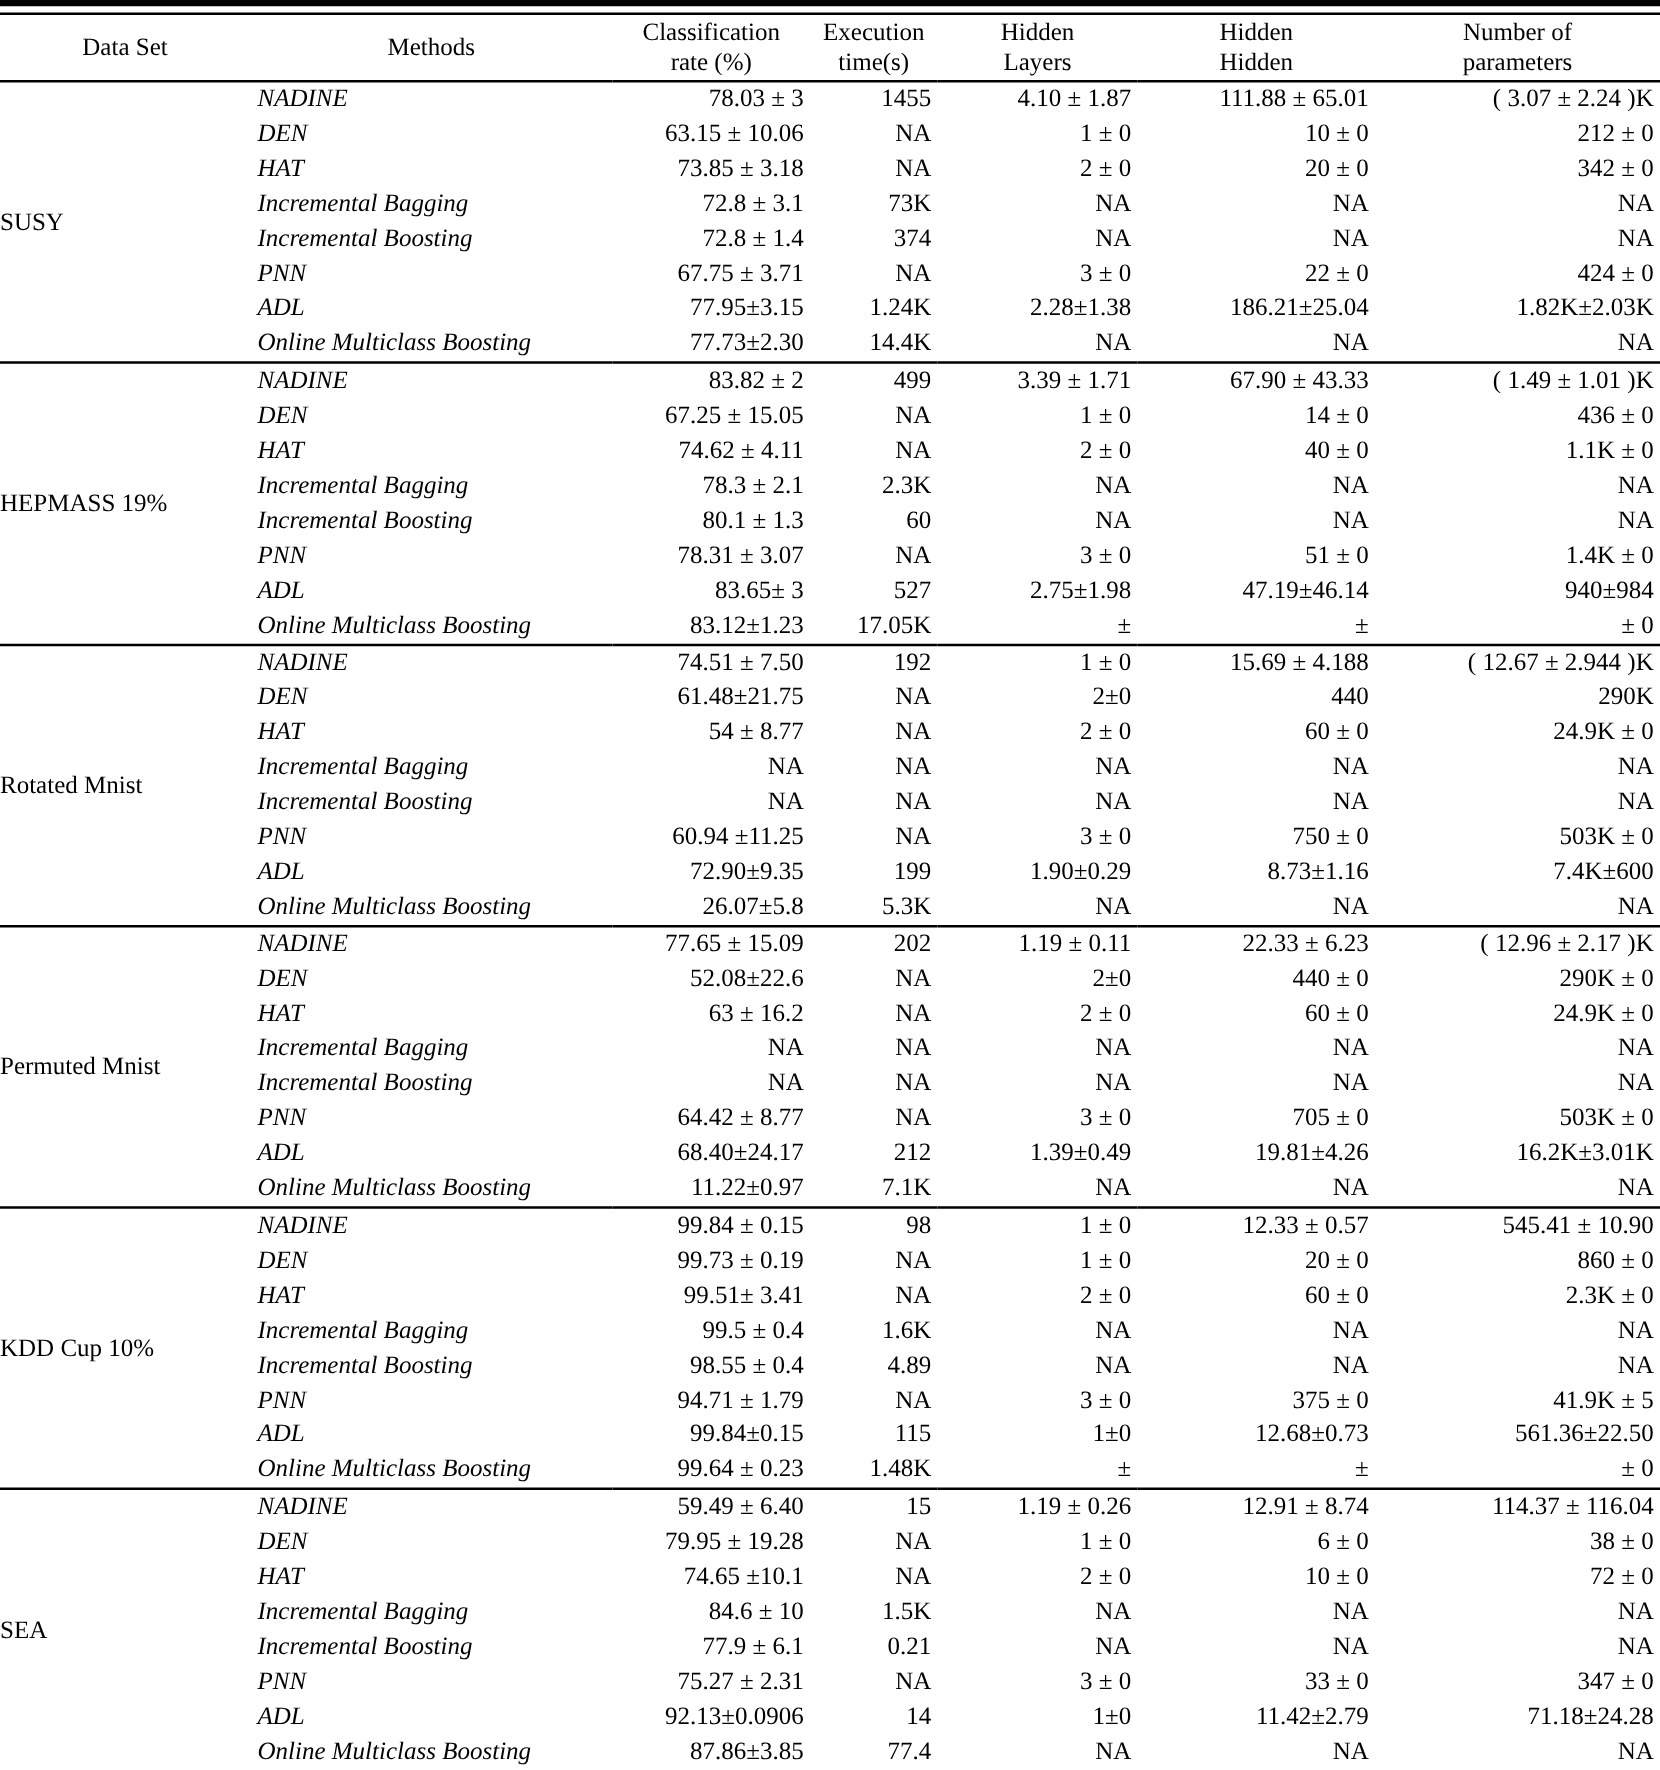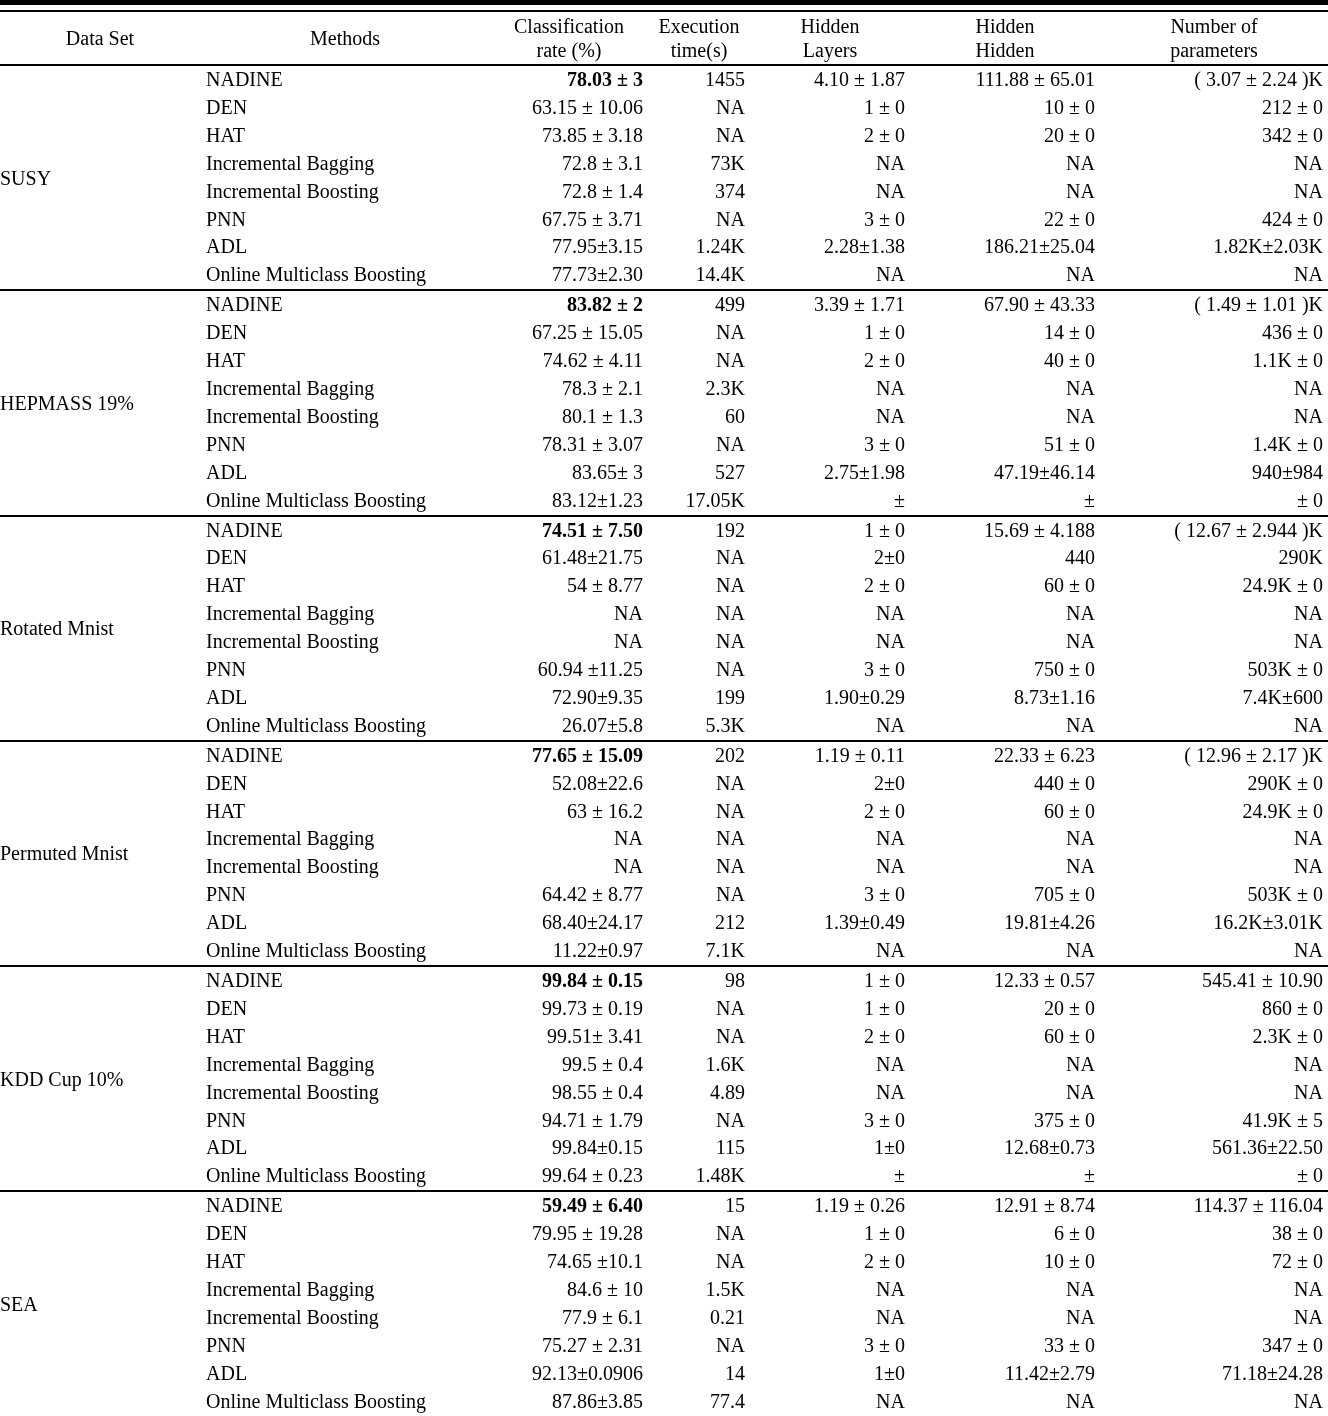--- a/index.html
+++ b/index.html
@@ -48,27 +48,28 @@
   tbody tr.group-start {
     border-top: 2px solid #000;
   }
   td.dataset {
     vertical-align: middle;
     line-height: 24px;
   }
   td.method-cell {
     text-align: left;
     padding-left: 6px;
+    font-style: italic;
   }
   td.num-cell {
     text-align: right;
     padding-right: 5px;
   }
   td.bold {
-    font-weight: bold;
+    font-weight: normal;
   }
 </style>
 </head>
 <body>
 
 <div class="page">
   <div class="rule-top"></div>
 
   <table class="results">
     <colgroup>

